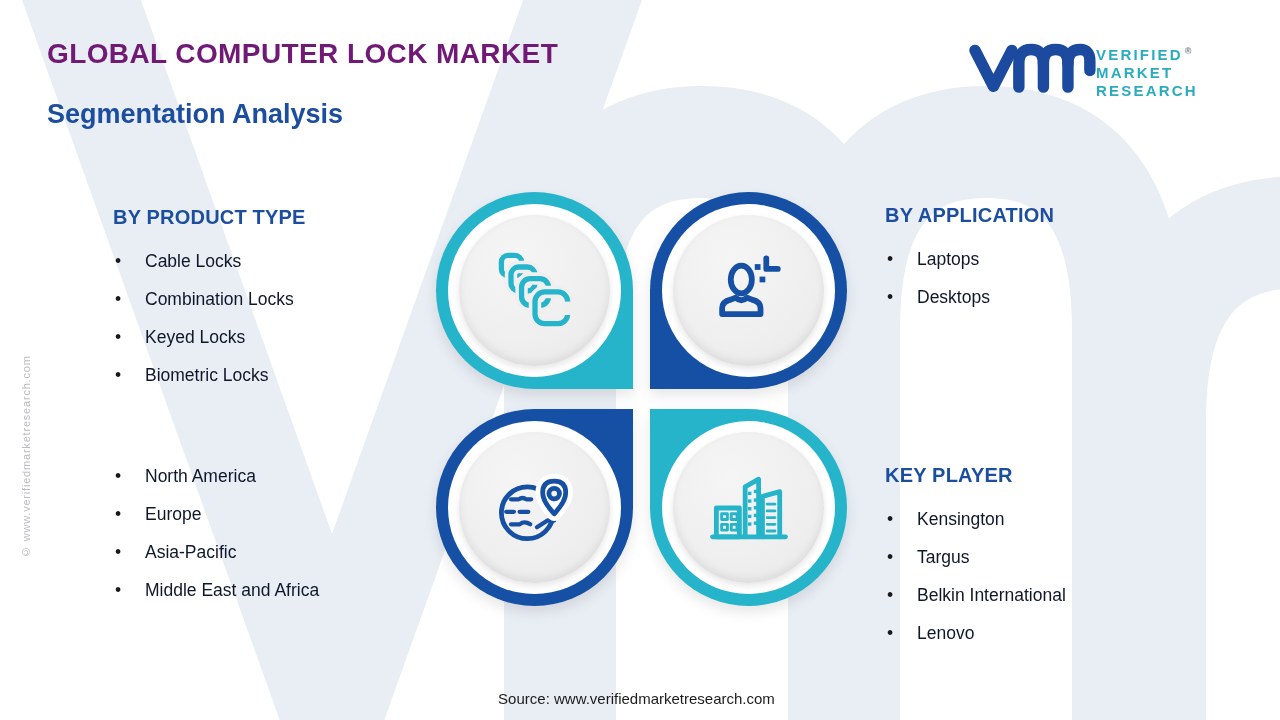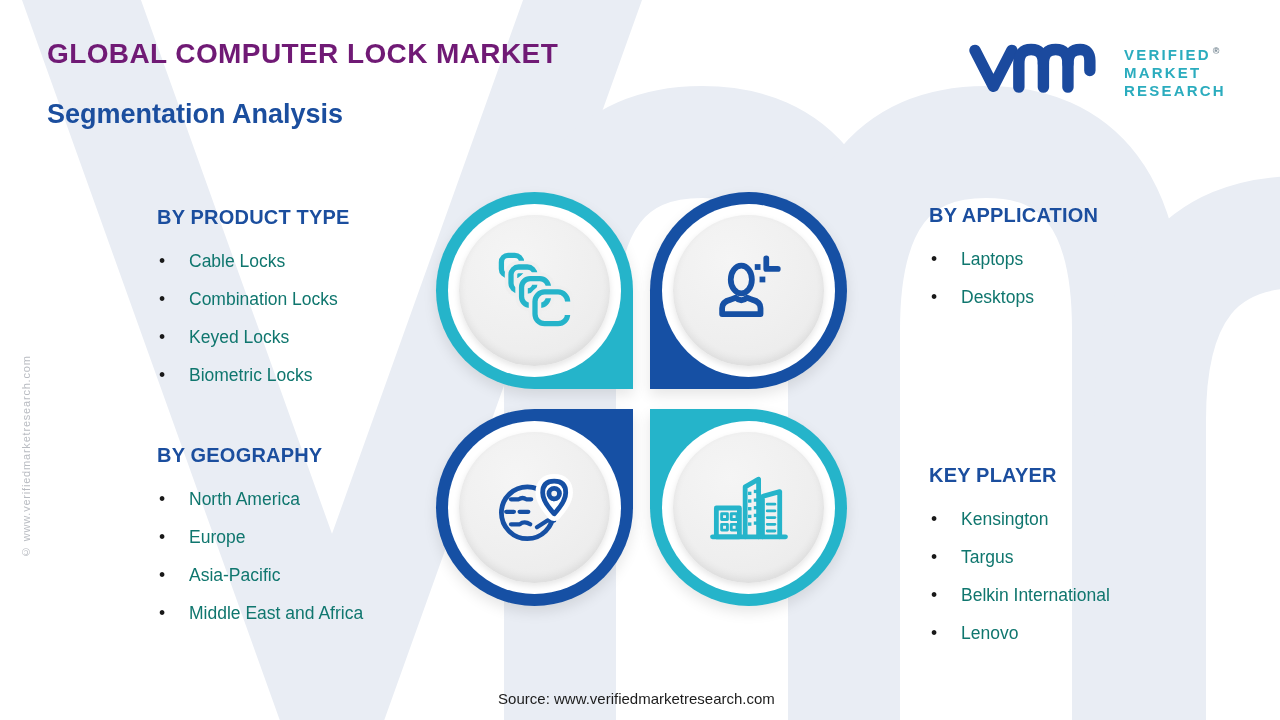--- a/index.html
+++ b/index.html
@@ -26,29 +26,29 @@
     font-size:28px; font-weight:bold; color:#701a75; letter-spacing:0.4px;
   }
   .page-subtitle {
     position:absolute; left:47px; top:99px; z-index:2;
     font-size:27px; font-weight:bold; color:#1b4e9e;
   }
 
   
   .logo { position:absolute; left:968px; top:36px; z-index:2; display:flex; align-items:flex-start; }
   .logo-mark { display:block; }
-  .logo-text { margin-left:28px; margin-top:6px; color:#2bacbe; font-weight:bold;
+  .logo-text { margin-left:0; margin-top:6px; color:#2bacbe; font-weight:bold;
                font-size:15px; letter-spacing:2.2px; line-height:18px; }
   .logo-text .reg { font-size:9px; color:#6b7e8a; vertical-align:super; letter-spacing:0; margin-left:2px; }
 
   
-  .panel { position:absolute; z-index:2; width:330px;margin-left:44px; }
+  .panel { position:absolute; z-index:2; width:330px; }
   .panel h3 { font-size:20px; font-weight:bold; color:#1b4e9e; letter-spacing:0.2px; }
   .panel ul { list-style:none; margin-top:21px; }
-  .panel li { position:relative; padding-left:32px; font-size:17.5px; color:#0f766e;
+  .panel li { position:relative; padding-left:32px; font-size:17.5px; color:#0f172a;
               line-height:23px; margin-bottom:15px; }
   .panel li::before { content:"\2022"; position:absolute; left:2px; top:0; color:#191919; }
   .panel-product     { left:113px; top:206px; }
   .panel-application { left:885px; top:204px; }
   .panel-geography   { left:113px; top:444px; }
   .panel-keyplayer   { left:885px; top:464px; }
 
   
   .quad { position:absolute; width:197px; height:197px; z-index:1; }
   .quad-tl { left:436px; top:192px; }
@@ -117,21 +117,20 @@
 
   <section class="panel panel-application">
     <h3>BY APPLICATION</h3>
     <ul>
       <li><span>Laptops</span></li>
       <li><span>Desktops</span></li>
     </ul>
   </section>
 
   <section class="panel panel-geography">
-    <h3>BY GEOGRAPHY</h3>
     <ul>
       <li><span>North America</span></li>
       <li><span>Europe</span></li>
       <li><span>Asia-Pacific</span></li>
       <li><span>Middle East and Africa</span></li>
     </ul>
   </section>
 
   <section class="panel panel-keyplayer">
     <h3>KEY PLAYER</h3>

